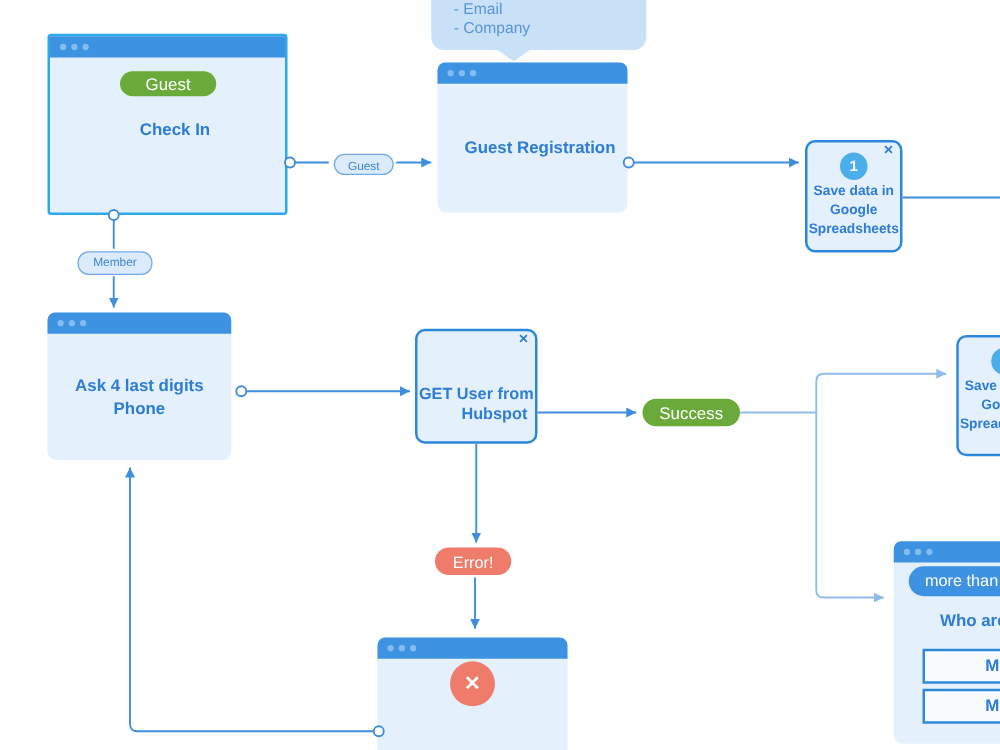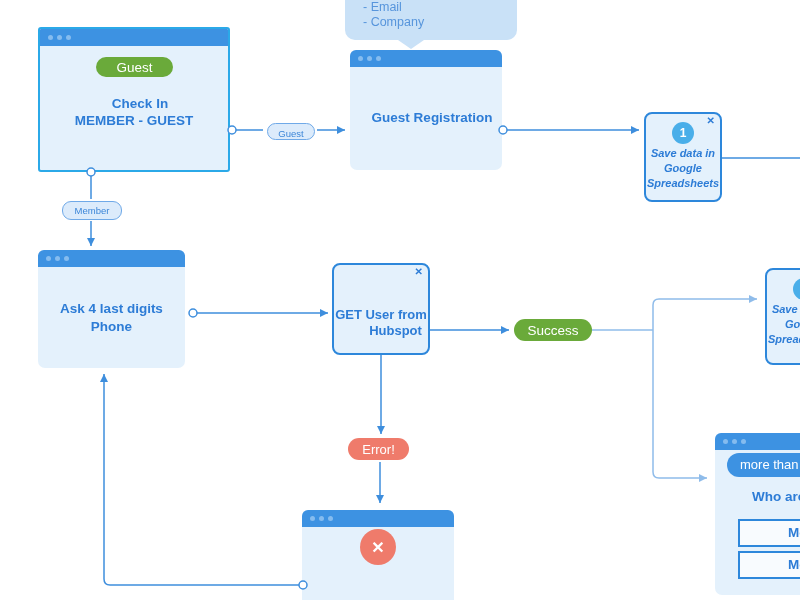--- a/index.html
+++ b/index.html
@@ -14,21 +14,21 @@
     display:flex;align-items:center;padding-left:8px;gap:4px;}
   .window.selected .titlebar{border-radius:1px 1px 0 0;}
   .dot{width:5px;height:5px;border-radius:50%;background:#85BCEF;}
   .node-title{position:absolute;left:0;right:0;text-align:center;
     color:#2D7CD6;font-weight:bold;font-size:13.5px;line-height:18px;white-space:nowrap;}
   
   .card{position:absolute;background:#E4F1FC;border:2px solid #2D87DB;border-radius:8px;
     z-index:10;text-align:center;}
   .badge{width:22px;height:22px;border-radius:50%;background:#49AEE9;color:#fff;
     font-weight:bold;font-size:12px;line-height:22px;text-align:center;margin:8px auto 2px;}
-  .card-text{color:#2D7CD6;font-weight:bold;font-size:11px;line-height:15px;font-style:italic;}
+  .card-text{color:#2D7CD6;font-weight:bold;font-size:11px;line-height:15px;}
   .close{position:absolute;top:2px;right:5px;color:#2D7CD6;font-size:10px;
     font-weight:bold;cursor:pointer;line-height:10px;}
   .card-title{color:#2D7CD6;font-weight:bold;font-size:13px;line-height:16px;
     position:absolute;left:0;right:0;text-align:center;}
   
   .pill{position:absolute;display:flex;align-items:center;justify-content:center;
     z-index:40;white-space:nowrap;}
   .pill.green{background:#6AAA3A;color:#fff;border-radius:11px;font-size:13.5px;}
   .pill.red{background:#EF7B6B;color:#fff;border-radius:11px;font-size:13px;text-align:right;}
   .pill.cond{background:#DCEBFB;border:1px solid #6FA9E8;color:#3C86D8;
@@ -65,21 +65,20 @@
 <div class="window selected" style="left:38px;top:27px;width:188px;height:141px;">
   <div class="titlebar">
     <span class="dot"></span>
     <span class="dot"></span>
     <span class="dot"></span>
   </div>
   <div class="pill green" style="position:absolute;left:56px;top:28px;width:77px;height:20px;">
     <span>Guest</span>
   </div>
   <div class="node-title" style="top:66px;padding-left:12px;">Check In</div>
-  <div class="node-title" style="top:83px;">MEMBER - GUEST</div>
 </div>
 
 <div class="window" style="left:350px;top:50px;width:152px;height:120px;">
   <div class="titlebar">
     <span class="dot"></span>
     <span class="dot"></span>
     <span class="dot"></span>
   </div>
   <div class="node-title" style="top:59px;padding-left:12px;">Guest Registration</div>
 </div>

